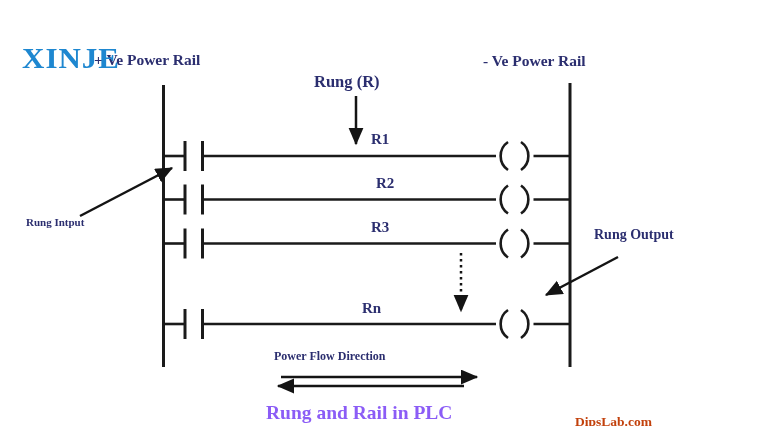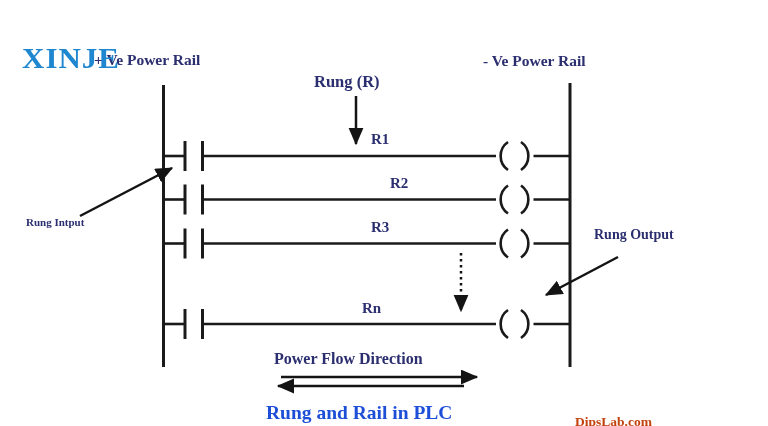--- a/index.html
+++ b/index.html
@@ -27,27 +27,27 @@
     letter-spacing:1px;
     color:#1e87d0;
     z-index:3;
     transform:scaleY(0.96);
   }
   .plus-rail{left:94px;top:31px;font-size:15.5px;z-index:2;}
   .minus-rail{left:483px;top:32px;font-size:15.5px;}
   .rung-r{left:314px;top:53px;font-size:16.5px;}
   .r-label{width:36px;text-align:left;font-size:15px;}
   .r1{left:371px;top:111px;}
-  .r2{left:390px;top:155px;}
+  .r2{left:376px;top:155px;}
   .r3{left:371px;top:199px;}
   .rn{left:362px;top:280px;}
   .rung-input{left:26px;top:196px;font-size:11px;}
   .rung-output{left:594px;top:207px;font-size:14px;}
-  .flow{left:274px;top:330px;font-size:16px;text-align:center;}
-  .caption{left:266px;top:382px;font-size:19.5px;color:#1d4ed8;}
+  .flow{left:274px;top:330px;font-size:12px;text-align:center;}
+  .caption{left:266px;top:382px;font-size:19.5px;color:#8b5cf6;}
   .watermark{left:575px;top:394px;font-size:13.5px;color:#c2410c;}
 </style>
 </head>
 <body>
 
 <div class="stage">
 
   <svg width="768" height="426" viewBox="0 0 768 426">
     <defs>
       <marker id="ah" markerWidth="8" markerHeight="7" refX="6.5" refY="3" orient="auto" markerUnits="strokeWidth">

